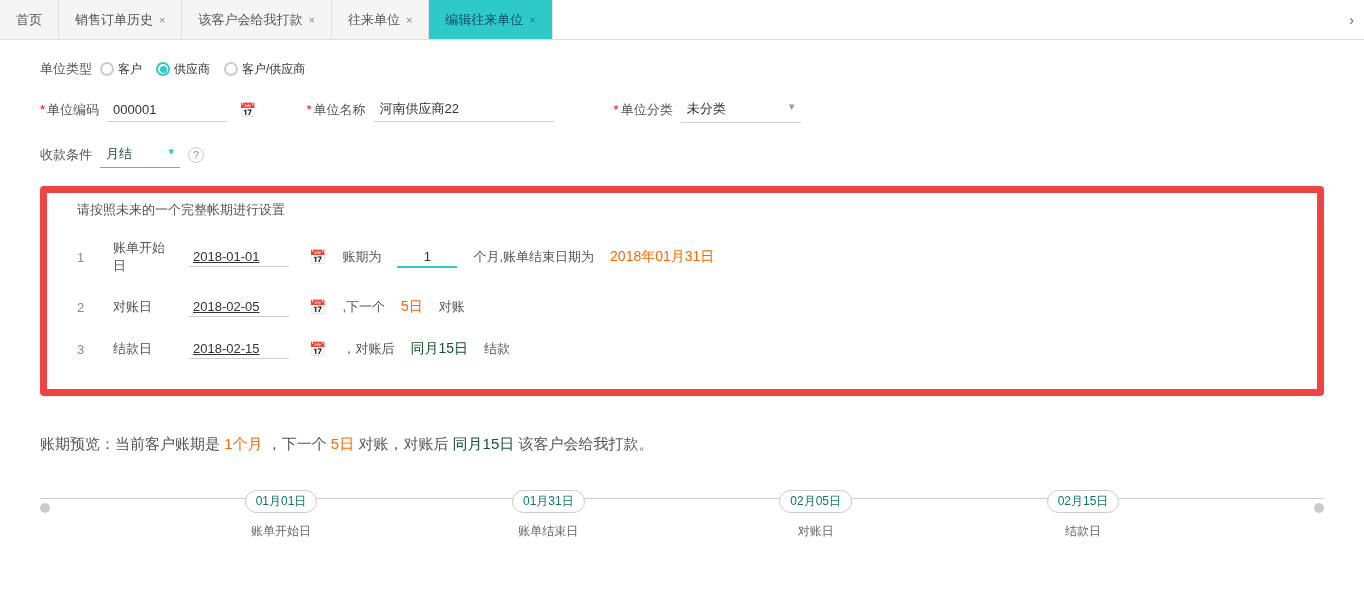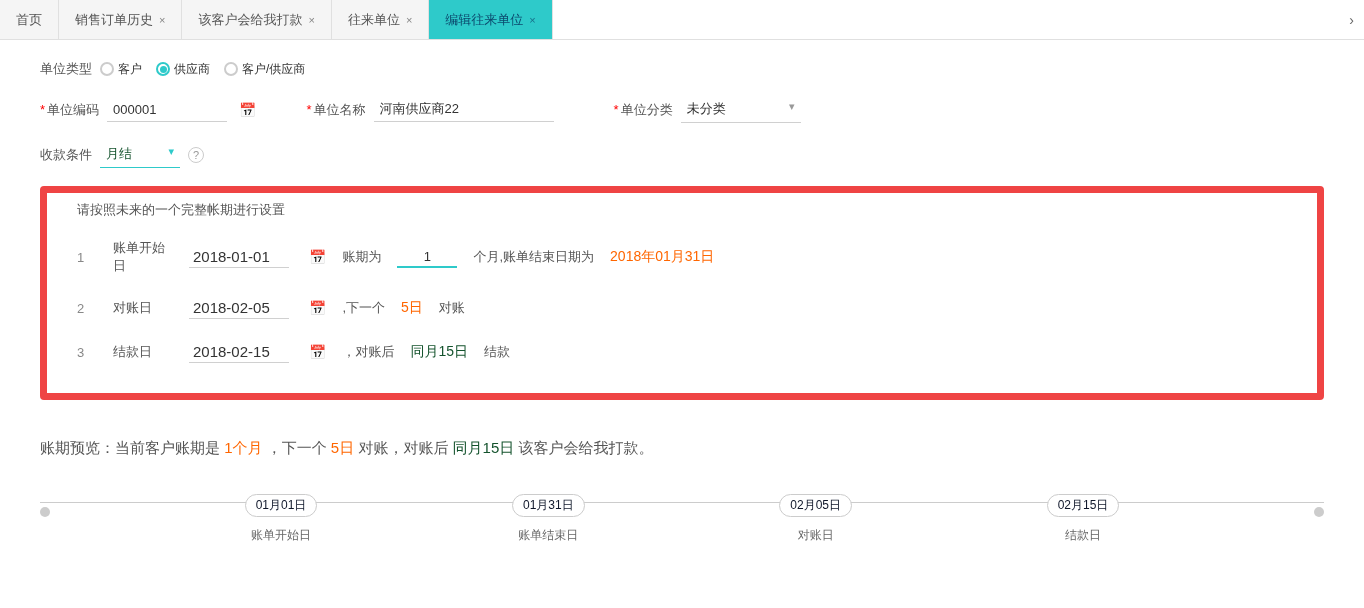--- a/index.html
+++ b/index.html
@@ -181,25 +181,26 @@
       font-size: 13px;
     }
     .row-lbl {
       width: 60px;
       color: #555;
       font-size: 13px;
     }
     .date-input {
       border: none;
       border-bottom: 1px solid #d0d0d0;
-      font-size: 15px;
+      font-size: 13px;
       padding: 2px 4px;
       width: 100px;
       outline: none;
       color: #333;
+      text-decoration: underline;
     }
     .period-input {
       border: none;
       border-bottom: 2px solid #2ecaca;
       font-size: 13px;
       padding: 2px 4px;
       width: 60px;
       outline: none;
       color: #333;
       text-align: center;
@@ -251,21 +252,21 @@
       display: flex;
       flex-direction: column;
       align-items: center;
       gap: 6px;
     }
     .tl-badge {
       border: 1px solid #ccc;
       border-radius: 12px;
       padding: 2px 10px;
       font-size: 12px;
-      color: #0f172a;
+      color: #0f766e;
       background: #fff;
       white-space: nowrap;
     }
     .tl-label {
       font-size: 12px;
       color: #666;
       margin-top: 4px;
     }
     .tl-dot-end {
       width: 10px;

